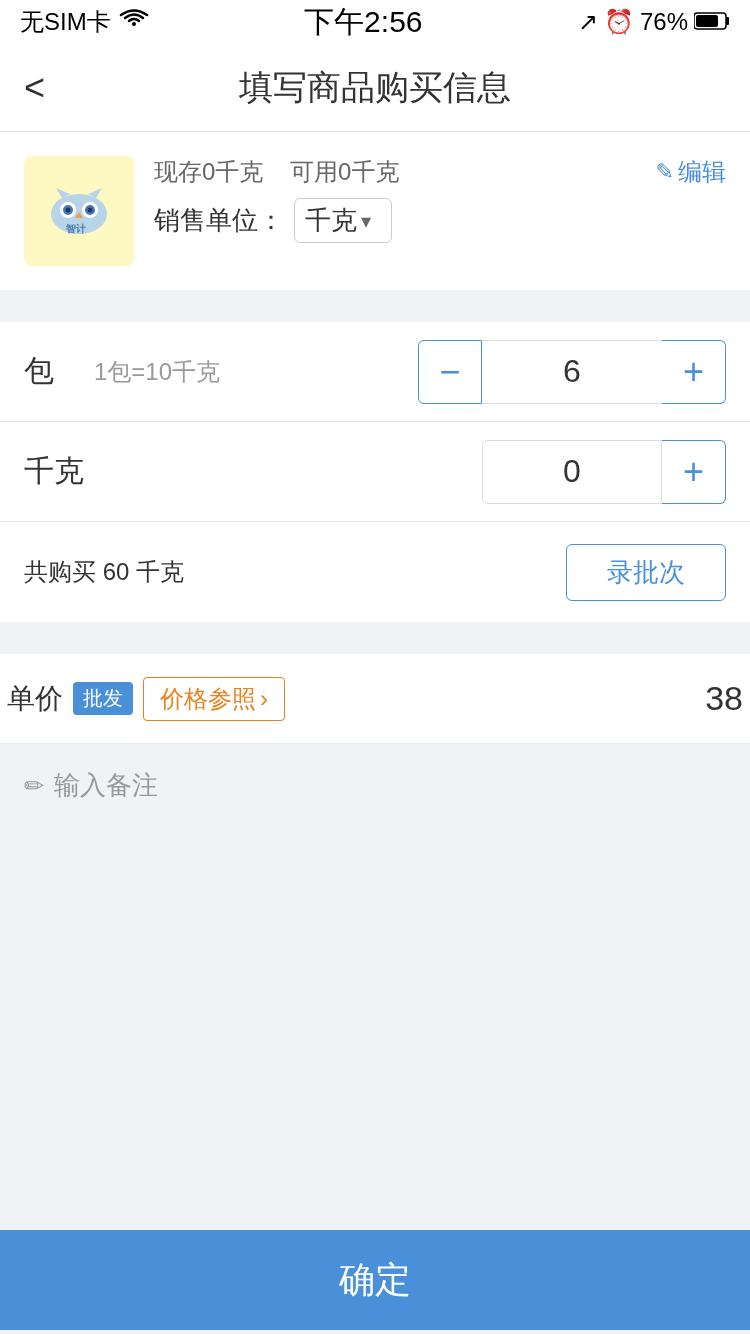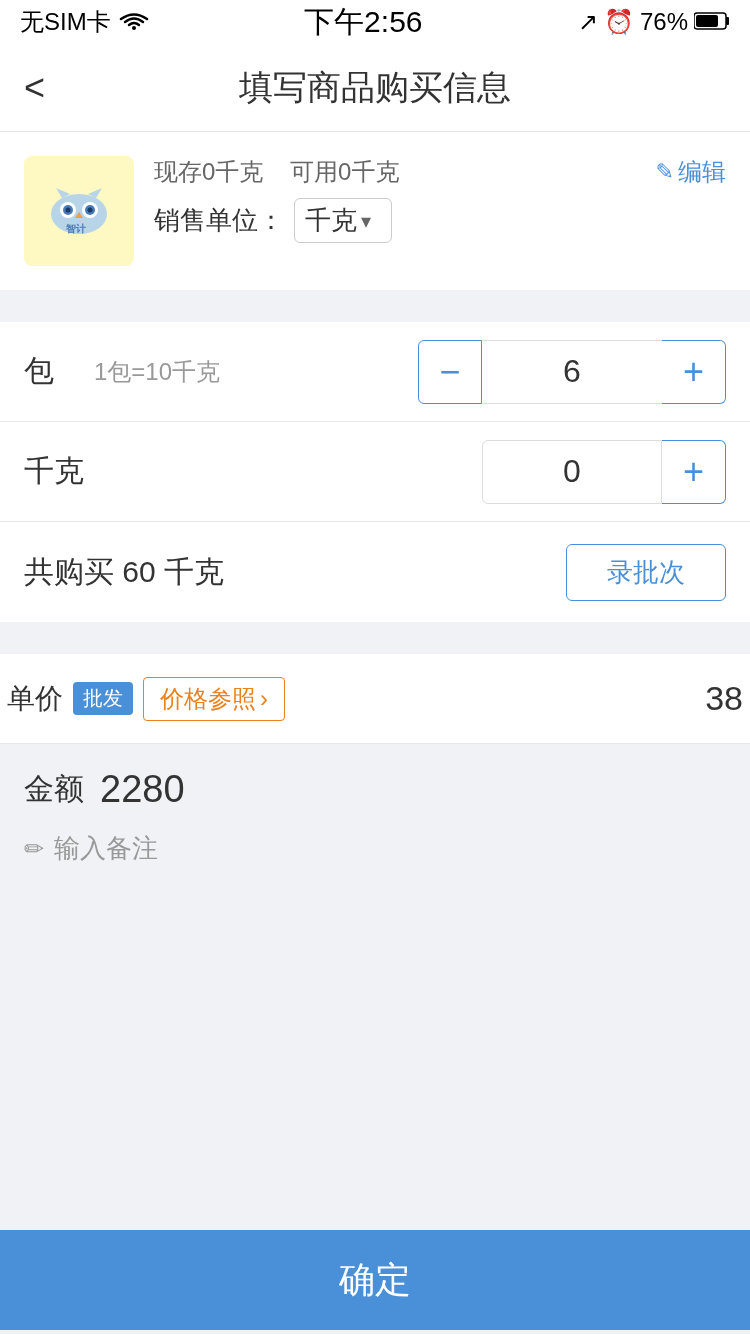--- a/index.html
+++ b/index.html
@@ -18,21 +18,21 @@
       width: 100%;
       height: 44px;
       background: #fff;
       display: flex;
       align-items: center;
       justify-content: space-between;
       padding: 0 20px;
       font-size: 24px;
       color: #000;
     }
-    .status-left { display: flex; align-items: flex-end; gap: 8px; }
+    .status-left { display: flex; align-items: flex-start; gap: 8px; }
     .status-center { font-size: 30px; font-weight: 500; }
     .status-right { display: flex; align-items: center; gap: 6px; font-size: 24px; }
 
     
     .nav-bar {
       width: 100%;
       height: 88px;
       background: #fff;
       display: flex;
       align-items: center;
@@ -206,21 +206,21 @@
     
     .total-row {
       display: flex;
       align-items: center;
       justify-content: space-between;
       padding: 0 24px;
       height: 100px;
       background: #fff;
     }
     .total-label {
-      font-size: 30px;
+      font-size: 24px;
       color: #333;
     }
     .batch-btn {
       border: 1px solid #4a90d9;
       color: #4a90d9;
       font-size: 26px;
       padding: 10px 40px;
       border-radius: 6px;
       background: #fff;
       cursor: pointer;
@@ -451,24 +451,20 @@
       <span class="tag-pi">批发</span>
       <button class="price-ref-btn">
         <span>价格参照</span>
         <span>›</span>
       </button>
       <span class="price-value">38</span>
     </div>
   </div>
 
   <div class="amount-section">
-    <div class="amount-row">
-      <span class="amount-label">金额</span>
-      <span class="amount-value">2280</span>
-    </div>
     <div class="remark-row">
       <span style="font-size:24px;">✏</span>
       <span>输入备注</span>
     </div>
   </div>
 
   <div class="content-area"></div>
 </div>
 
 <button class="confirm-btn">确定</button>

